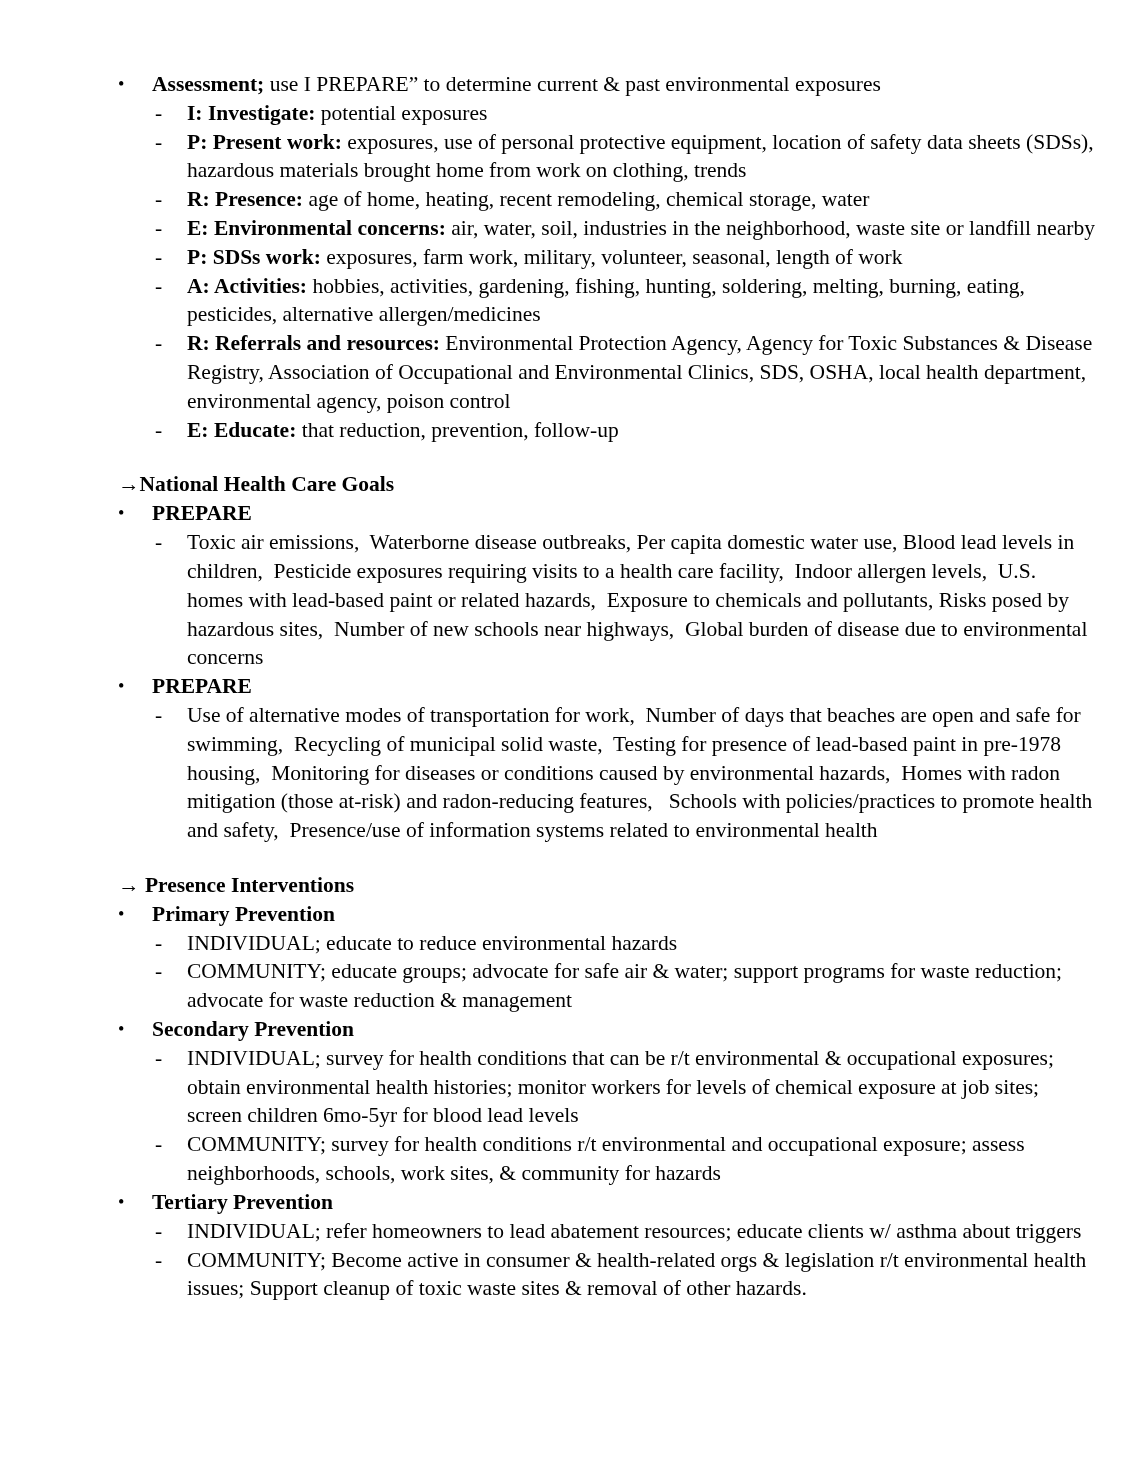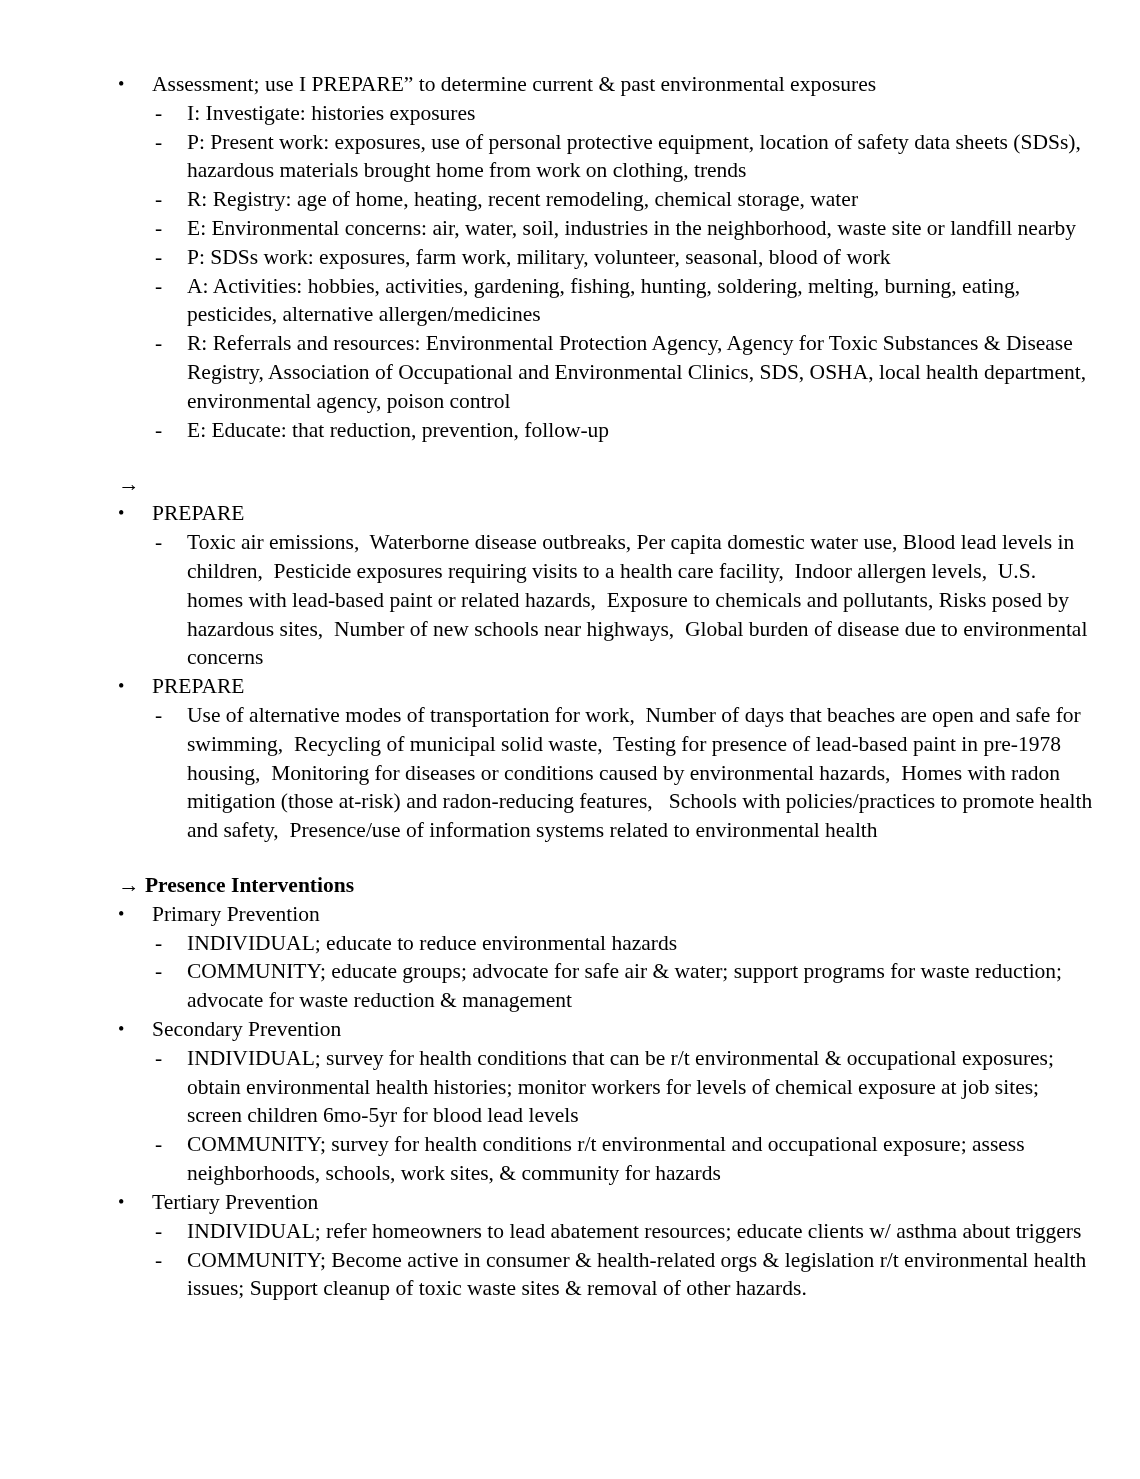--- a/index.html
+++ b/index.html
@@ -49,66 +49,67 @@
   }
   .li.level2 > .marker {
     width: 32px;
     flex: none;
   }
   .li-text {
     flex: 1;
     white-space: pre-wrap;
   }
   .li-text b {
-    font-weight: normal;
+    font-weight: bold;
   }
 </style>
 </head>
 <body>
 
 <div class="page">
   <div id="doc-content">
       <div class="li level1">
         <span class="marker bullet">•</span>
         <div class="li-text"><b>Assessment;</b><span> use I PREPARE” to determine current &amp; past environmental exposures</span></div>
       </div>
       <div class="li level2">
         <span class="marker dash">-</span>
-        <div class="li-text"><b>I: Investigate:</b><span> histories exposures</span></div>
+        <div class="li-text"><b>I: Investigate:</b><span> potential exposures</span></div>
       </div>
       <div class="li level2">
         <span class="marker dash">-</span>
         <div class="li-text"><b>P: Present work:</b><span> exposures, use of personal protective equipment, location of safety data sheets (SDSs), hazardous materials brought home from work on clothing, trends</span></div>
       </div>
       <div class="li level2">
         <span class="marker dash">-</span>
-        <div class="li-text"><b>R: Registry:</b><span> age of home, heating, recent remodeling, chemical storage, water</span></div>
+        <div class="li-text"><b>R: Presence:</b><span> age of home, heating, recent remodeling, chemical storage, water</span></div>
       </div>
       <div class="li level2">
         <span class="marker dash">-</span>
         <div class="li-text"><b>E: Environmental concerns:</b><span> air, water, soil, industries in the neighborhood, waste site or landfill nearby</span></div>
       </div>
       <div class="li level2">
         <span class="marker dash">-</span>
-        <div class="li-text"><b>P: SDSs work:</b><span> exposures, farm work, military, volunteer, seasonal, blood of work</span></div>
+        <div class="li-text"><b>P: SDSs work:</b><span> exposures, farm work, military, volunteer, seasonal, length of work</span></div>
       </div>
       <div class="li level2">
         <span class="marker dash">-</span>
         <div class="li-text"><b>A: Activities:</b><span> hobbies, activities, gardening, fishing, hunting, soldering, melting, burning, eating, pesticides, alternative allergen/medicines</span></div>
       </div>
       <div class="li level2">
         <span class="marker dash">-</span>
         <div class="li-text"><b>R: Referrals and resources:</b><span> Environmental Protection Agency, Agency for Toxic Substances &amp; Disease Registry, Association of Occupational and Environmental Clinics, SDS, OSHA, local health department, environmental agency, poison control</span></div>
       </div>
       <div class="li level2">
         <span class="marker dash">-</span>
         <div class="li-text"><b>E: Educate:</b><span> that reduction, prevention, follow-up</span></div>
       </div>
       <div class="heading">
         <span class="arrow">→</span>
+        <span class="heading-text">National Health Care Goals</span>
       </div>
       <div class="li level1">
         <span class="marker bullet">•</span>
         <div class="li-text"><b>PREPARE</b></div>
       </div>
       <div class="li level2">
         <span class="marker dash">-</span>
         <div class="li-text"><span>Toxic air emissions,  Waterborne disease outbreaks, Per capita domestic water use, Blood lead levels in children,  Pesticide exposures requiring visits to a health care facility,  Indoor allergen levels,  U.S. homes with lead-based paint or related hazards,  Exposure to chemicals and pollutants, Risks posed by hazardous sites,  Number of new schools near highways,  Global burden of disease due to environmental concerns</span></div>
       </div>
       <div class="li level1">

